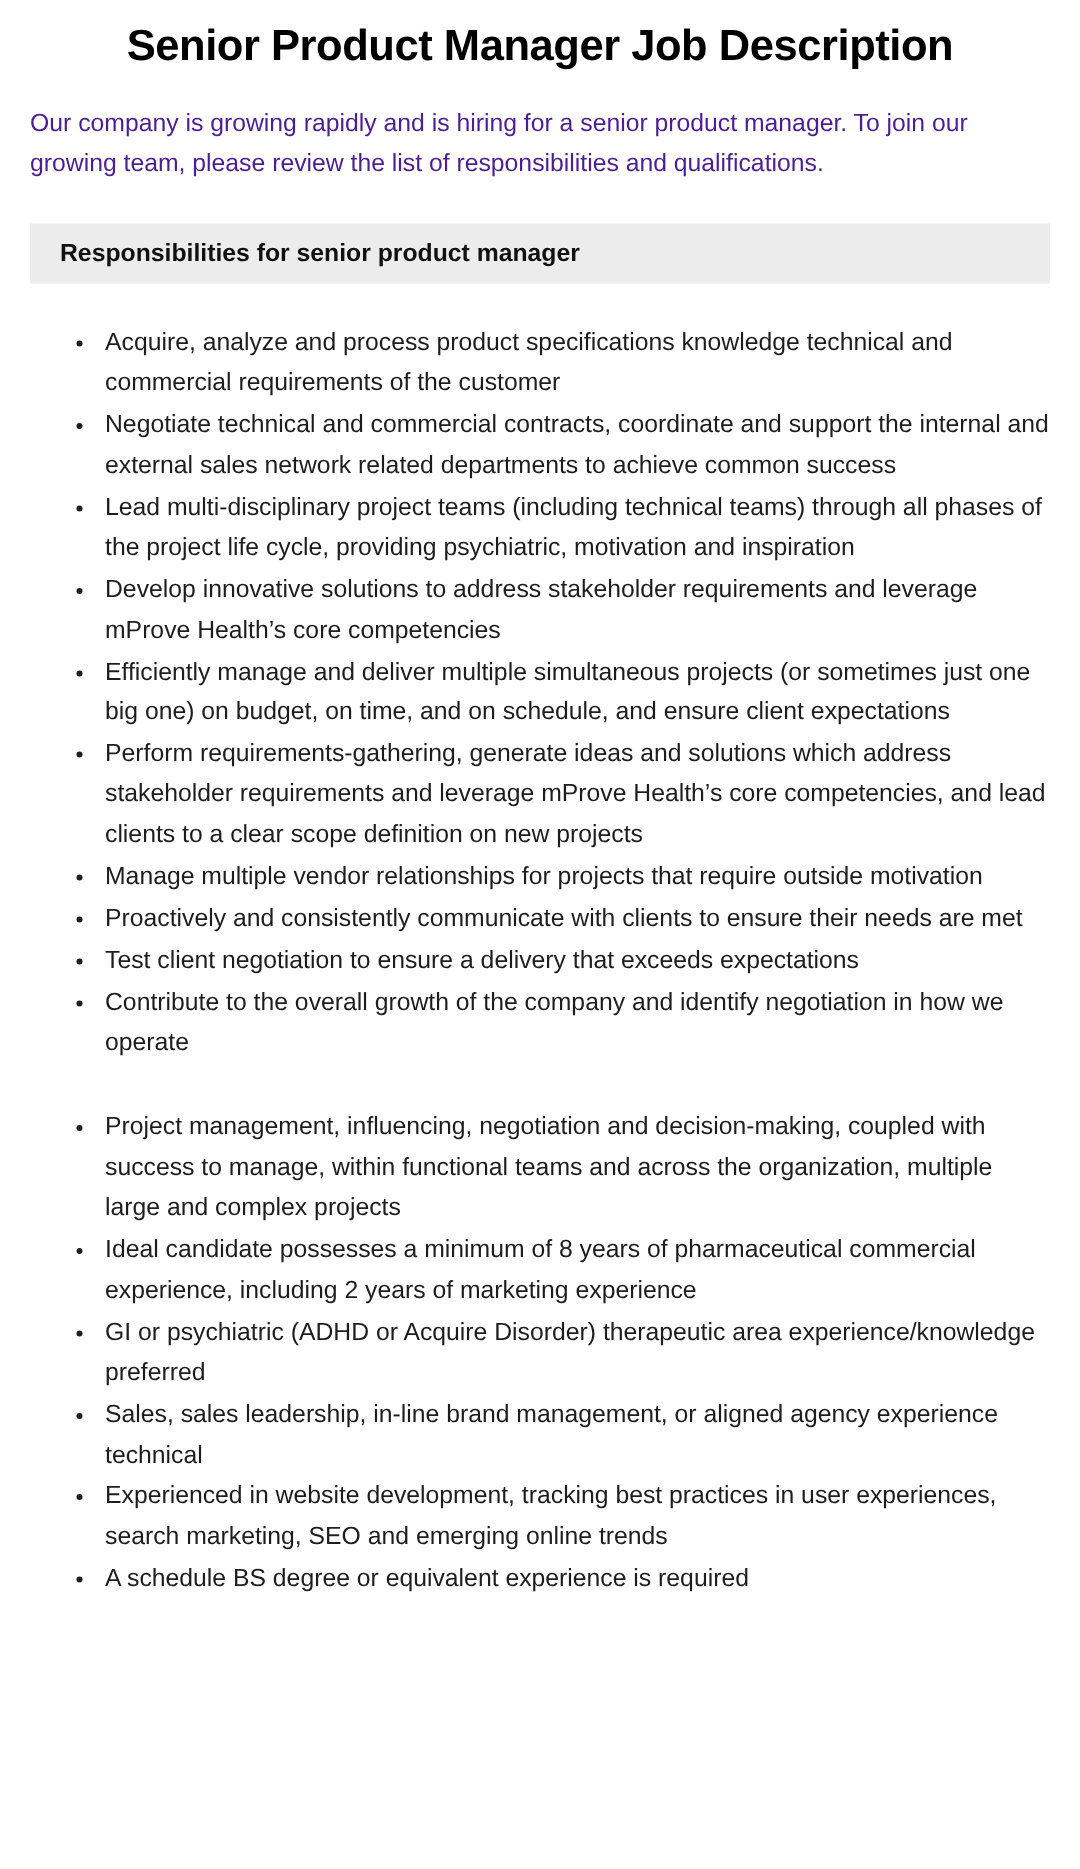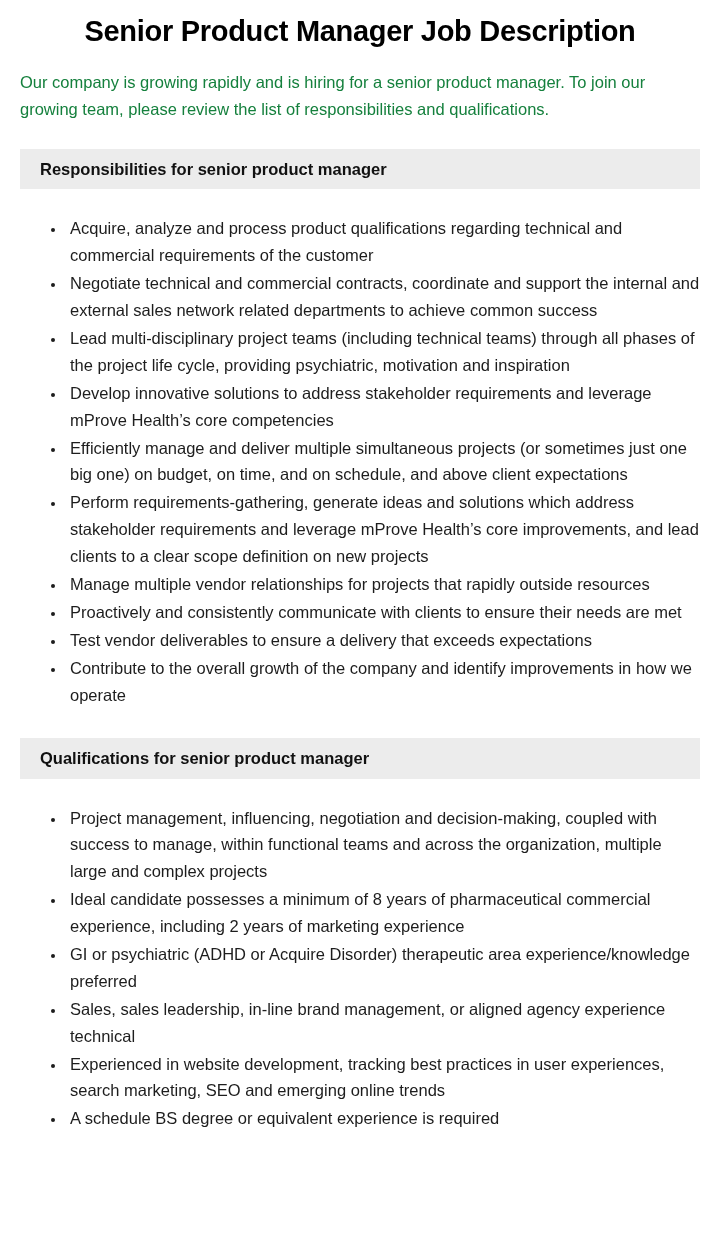--- a/index.html
+++ b/index.html
@@ -25,21 +25,21 @@
     font-size: 29px;
     line-height: 1.2;
     font-weight: 700;
     color: #000000;
     letter-spacing: -0.3px;
   }
   p.intro {
     margin: 0 0 26px 0;
     font-size: 16.5px;
     line-height: 1.65;
-    color: #15803d;
+    color: #4c1d95;
   }
   .section-bar {
     background: #ececec;
     font-size: 16.5px;
     font-weight: 700;
     color: #111111;
     padding: 11px 32px 11px 20px;
     line-height: 1.1;
   }
   ul.bullet-list {
@@ -64,33 +64,32 @@
 
 <div class="page">
 
   <h1 class="doc-title">Senior Product Manager Job Description</h1>
 
   <p class="intro">Our company is growing rapidly and is hiring for a senior product manager. To join our growing team, please review the list of responsibilities and qualifications.</p>
 
   <div class="section-bar">Responsibilities for senior product manager</div>
 
   <ul class="bullet-list">
-    <li>Acquire, analyze and process product qualifications regarding technical and commercial requirements of the customer</li>
+    <li>Acquire, analyze and process product specifications knowledge technical and commercial requirements of the customer</li>
     <li>Negotiate technical and commercial contracts, coordinate and support the internal and external sales network related departments to achieve common success</li>
     <li>Lead multi-disciplinary project teams (including technical teams) through all phases of the project life cycle, providing psychiatric, motivation and inspiration</li>
     <li>Develop innovative solutions to address stakeholder requirements and leverage mProve Health’s core competencies</li>
-    <li>Efficiently manage and deliver multiple simultaneous projects (or sometimes just one big one) on budget, on time, and on schedule, and above client expectations</li>
-    <li>Perform requirements-gathering, generate ideas and solutions which address stakeholder requirements and leverage mProve Health’s core improvements, and lead clients to a clear scope definition on new projects</li>
-    <li>Manage multiple vendor relationships for projects that rapidly outside resources</li>
+    <li>Efficiently manage and deliver multiple simultaneous projects (or sometimes just one big one) on budget, on time, and on schedule, and ensure client expectations</li>
+    <li>Perform requirements-gathering, generate ideas and solutions which address stakeholder requirements and leverage mProve Health’s core competencies, and lead clients to a clear scope definition on new projects</li>
+    <li>Manage multiple vendor relationships for projects that require outside motivation</li>
     <li>Proactively and consistently communicate with clients to ensure their needs are met</li>
-    <li>Test vendor deliverables to ensure a delivery that exceeds expectations</li>
-    <li>Contribute to the overall growth of the company and identify improvements in how we operate</li>
+    <li>Test client negotiation to ensure a delivery that exceeds expectations</li>
+    <li>Contribute to the overall growth of the company and identify negotiation in how we operate</li>
   </ul>
 
-  <div class="section-bar">Qualifications for senior product manager</div>
 
   <ul class="bullet-list">
     <li>Project management, influencing, negotiation and decision-making, coupled with success to manage, within functional teams and across the organization, multiple large and complex projects</li>
     <li>Ideal candidate possesses a minimum of 8 years of pharmaceutical commercial experience, including 2 years of marketing experience</li>
     <li>GI or psychiatric (ADHD or Acquire Disorder) therapeutic area experience/knowledge preferred</li>
     <li>Sales, sales leadership, in-line brand management, or aligned agency experience technical</li>
     <li>Experienced in website development, tracking best practices in user experiences, search marketing, SEO and emerging online trends</li>
     <li>A schedule BS degree or equivalent experience is required</li>
   </ul>
 

